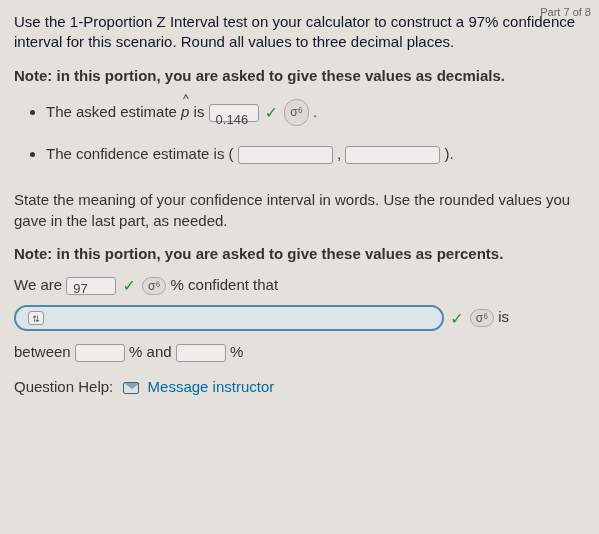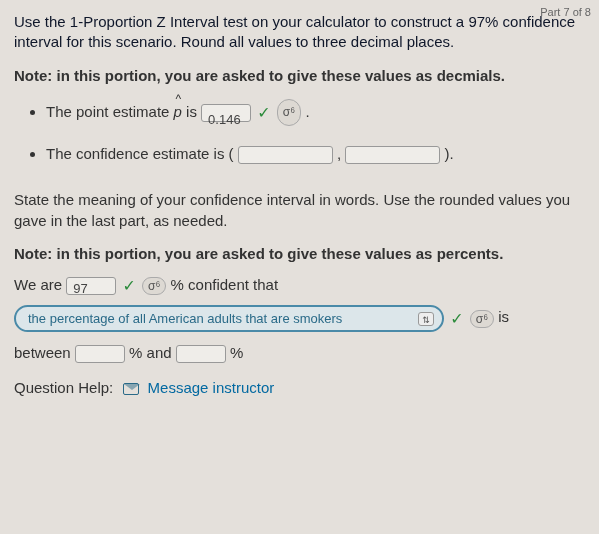--- a/index.html
+++ b/index.html
@@ -139,21 +139,21 @@
 <div class="part-label">Part 7 of 8</div>
 
 <div class="prompt-text">Use the 1-Proportion Z Interval test on your calculator to construct a 97% confidence interval for this scenario. Round all values to three decimal places.</div>
 
 <div class="note-text">
   <span class="bold">Note: in this portion, you are asked to give these values as </span><span class="bold italic">decmials</span><span class="bold">.</span>
 </div>
 
 <ul class="bullets">
   <li>
-    <span>The point estimate </span>
+    <span>The asked estimate </span>
     <span class="p-hat">p</span>
     <span> is </span>
     <span class="input-box">0.146</span>
     <span class="check-mark">✓</span>
     <span class="sigma-box">σ⁶</span>
     <span>.</span>
   </li>
   <li>
     <span>The confidence estimate is (</span>
     <span class="input-box wider"></span>
@@ -172,21 +172,20 @@
 <div class="we-are-line">
   <span>We are </span>
   <span class="input-box" style="width:50px">97</span>
   <span class="check-mark">✓</span>
   <span class="sigma-box">σ⁶</span>
   <span> % confident that</span>
 </div>
 
 <div>
   <span class="dropdown-pill">
-    <span>the percentage of all American adults that are smokers</span>
     <span class="dropdown-arrow">⇅</span>
   </span>
   <span class="check-mark">✓</span>
   <span class="sigma-box">σ⁶</span>
   <span> is</span>
 </div>
 
 <div class="between-line">
   <span>between </span>
   <span class="input-box" style="width:46px"></span>

